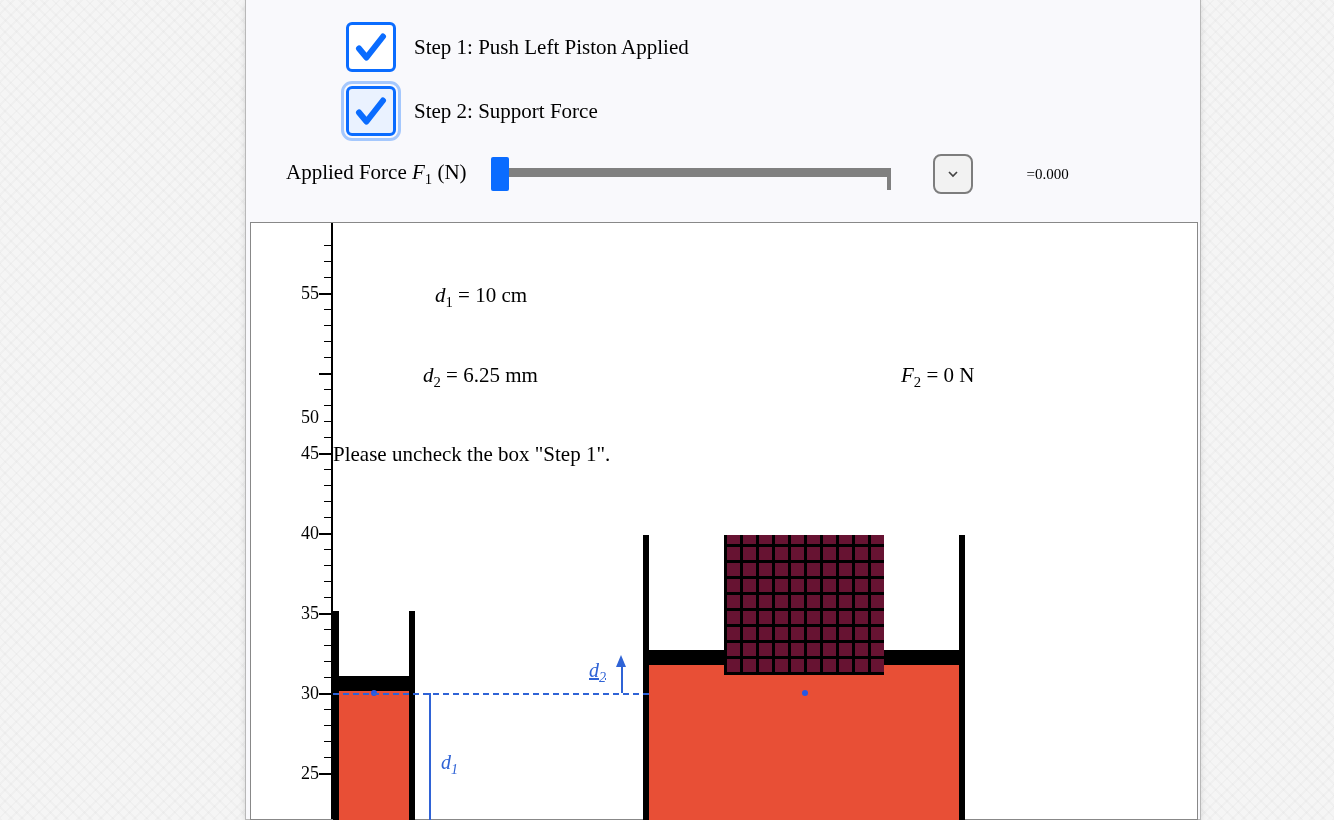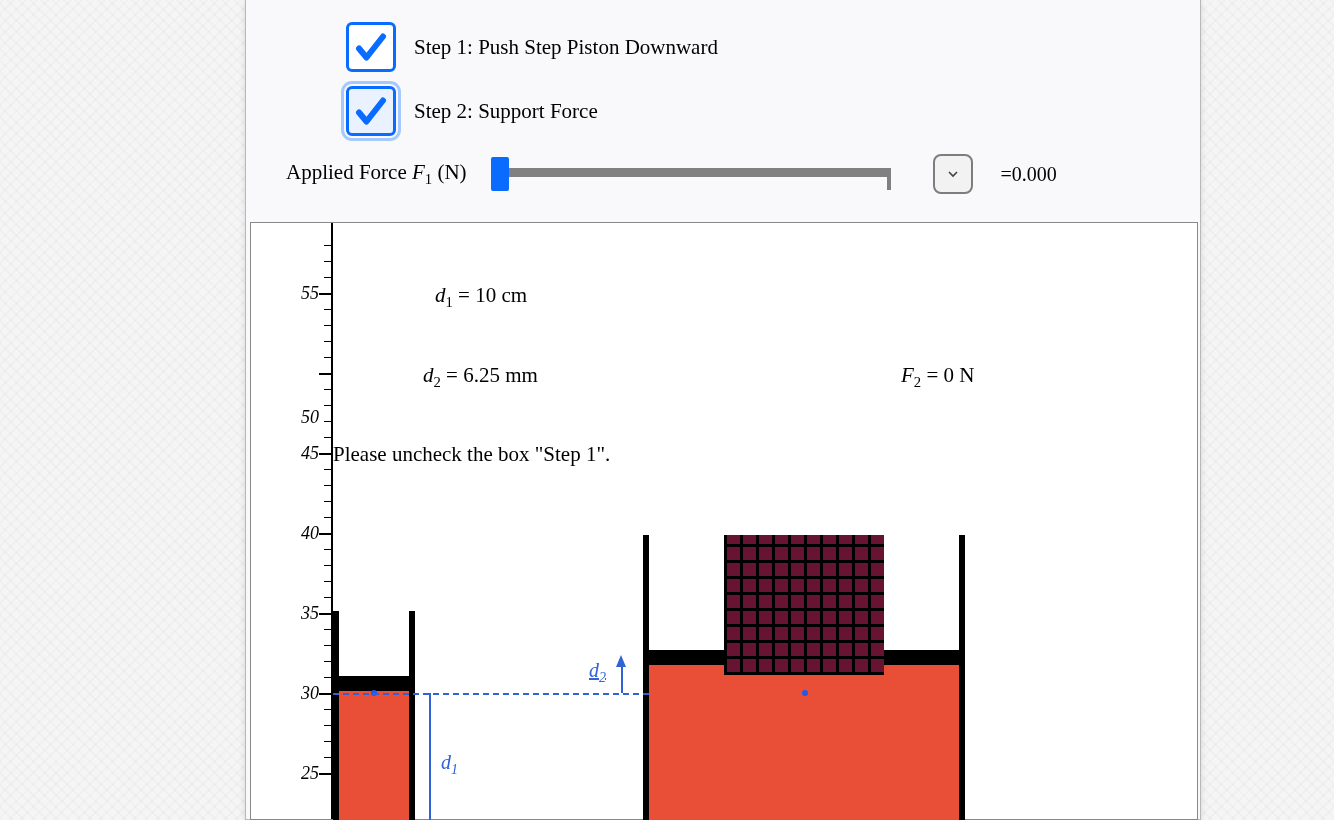--- a/index.html
+++ b/index.html
@@ -30,30 +30,30 @@
   
   .slider-row{display:flex;align-items:center;gap:24px;font-size:21px;margin:18px 0 6px 0;}
   .slider-row .label{white-space:nowrap;}
   .slider{position:relative;width:400px;height:34px;}
   .track{position:absolute;left:10px;right:0;top:11px;height:9px;background:#808080;}
   .track-end{position:absolute;right:0;top:11px;width:4px;height:22px;background:#808080;}
   .thumb{position:absolute;left:0;top:0;width:18px;height:34px;background:#0a6cff;border-radius:2px;cursor:grab;}
   .more-btn{width:36px;height:36px;border:2px solid #7d7d7d;border-radius:8px;background:#f2f2f2;
     display:flex;align-items:center;justify-content:center;cursor:pointer;margin-left:18px;}
   .more-btn svg{width:16px;height:16px;stroke:#444;stroke-width:2.5;fill:none;}
-  .eq{margin-left:4px;font-size:20px;}
+  .eq{margin-left:30px;font-size:15px;}
 
   
   .plot{position:absolute;left:250px;top:222px;width:948px;height:598px;
     background:#fff;border:1px solid #888;box-sizing:border-box;}
   .axis{position:absolute;left:80px;top:0;width:2px;height:100%;background:#000;}
   .tick{position:absolute;left:80px;height:1px;background:#000;}
   .tick.major{width:12px;margin-left:-12px;height:2px;}
   .tick.minor{width:7px;margin-left:-7px;}
-  .tick-label{position:absolute;left:40px;font-size:18px;transform:translateY(-50%);text-align:right;width:28px;font-style:italic;}
+  .tick-label{position:absolute;left:40px;font-size:18px;transform:translateY(-50%);text-align:right;width:28px;}
 
   .ann{position:absolute;font-size:21px;}
   .ann i{font-style:italic;}
   sub{font-size:.7em;}
 
   
   .cyl-wall{position:absolute;background:#000;width:6px;}
   .fluid{position:absolute;background:#e84f36;}
   .piston{position:absolute;background:#000;height:15px;}
   .dot{position:absolute;width:6px;height:6px;border-radius:50%;background:#2458e6;transform:translate(-50%,-50%);}
@@ -74,21 +74,21 @@
 
 <div class="panel">
 
   <div class="controls">
     <div class="cb-row">
       <div class="cb">
         <svg viewBox="0 0 24 24">
             <path d="M4 13l5 6L20 5"></path>
           </svg>
       </div>
-      <span>Step 1: Push Step Piston Downward</span>
+      <span>Step 1: Push Left Piston Applied</span>
     </div>
     <div class="cb-row">
       <div class="cb focused">
         <svg viewBox="0 0 24 24">
             <path d="M4 13l5 6L20 5"></path>
           </svg>
       </div>
       <span>Step 2: Support Force</span>
     </div>
   </div>

